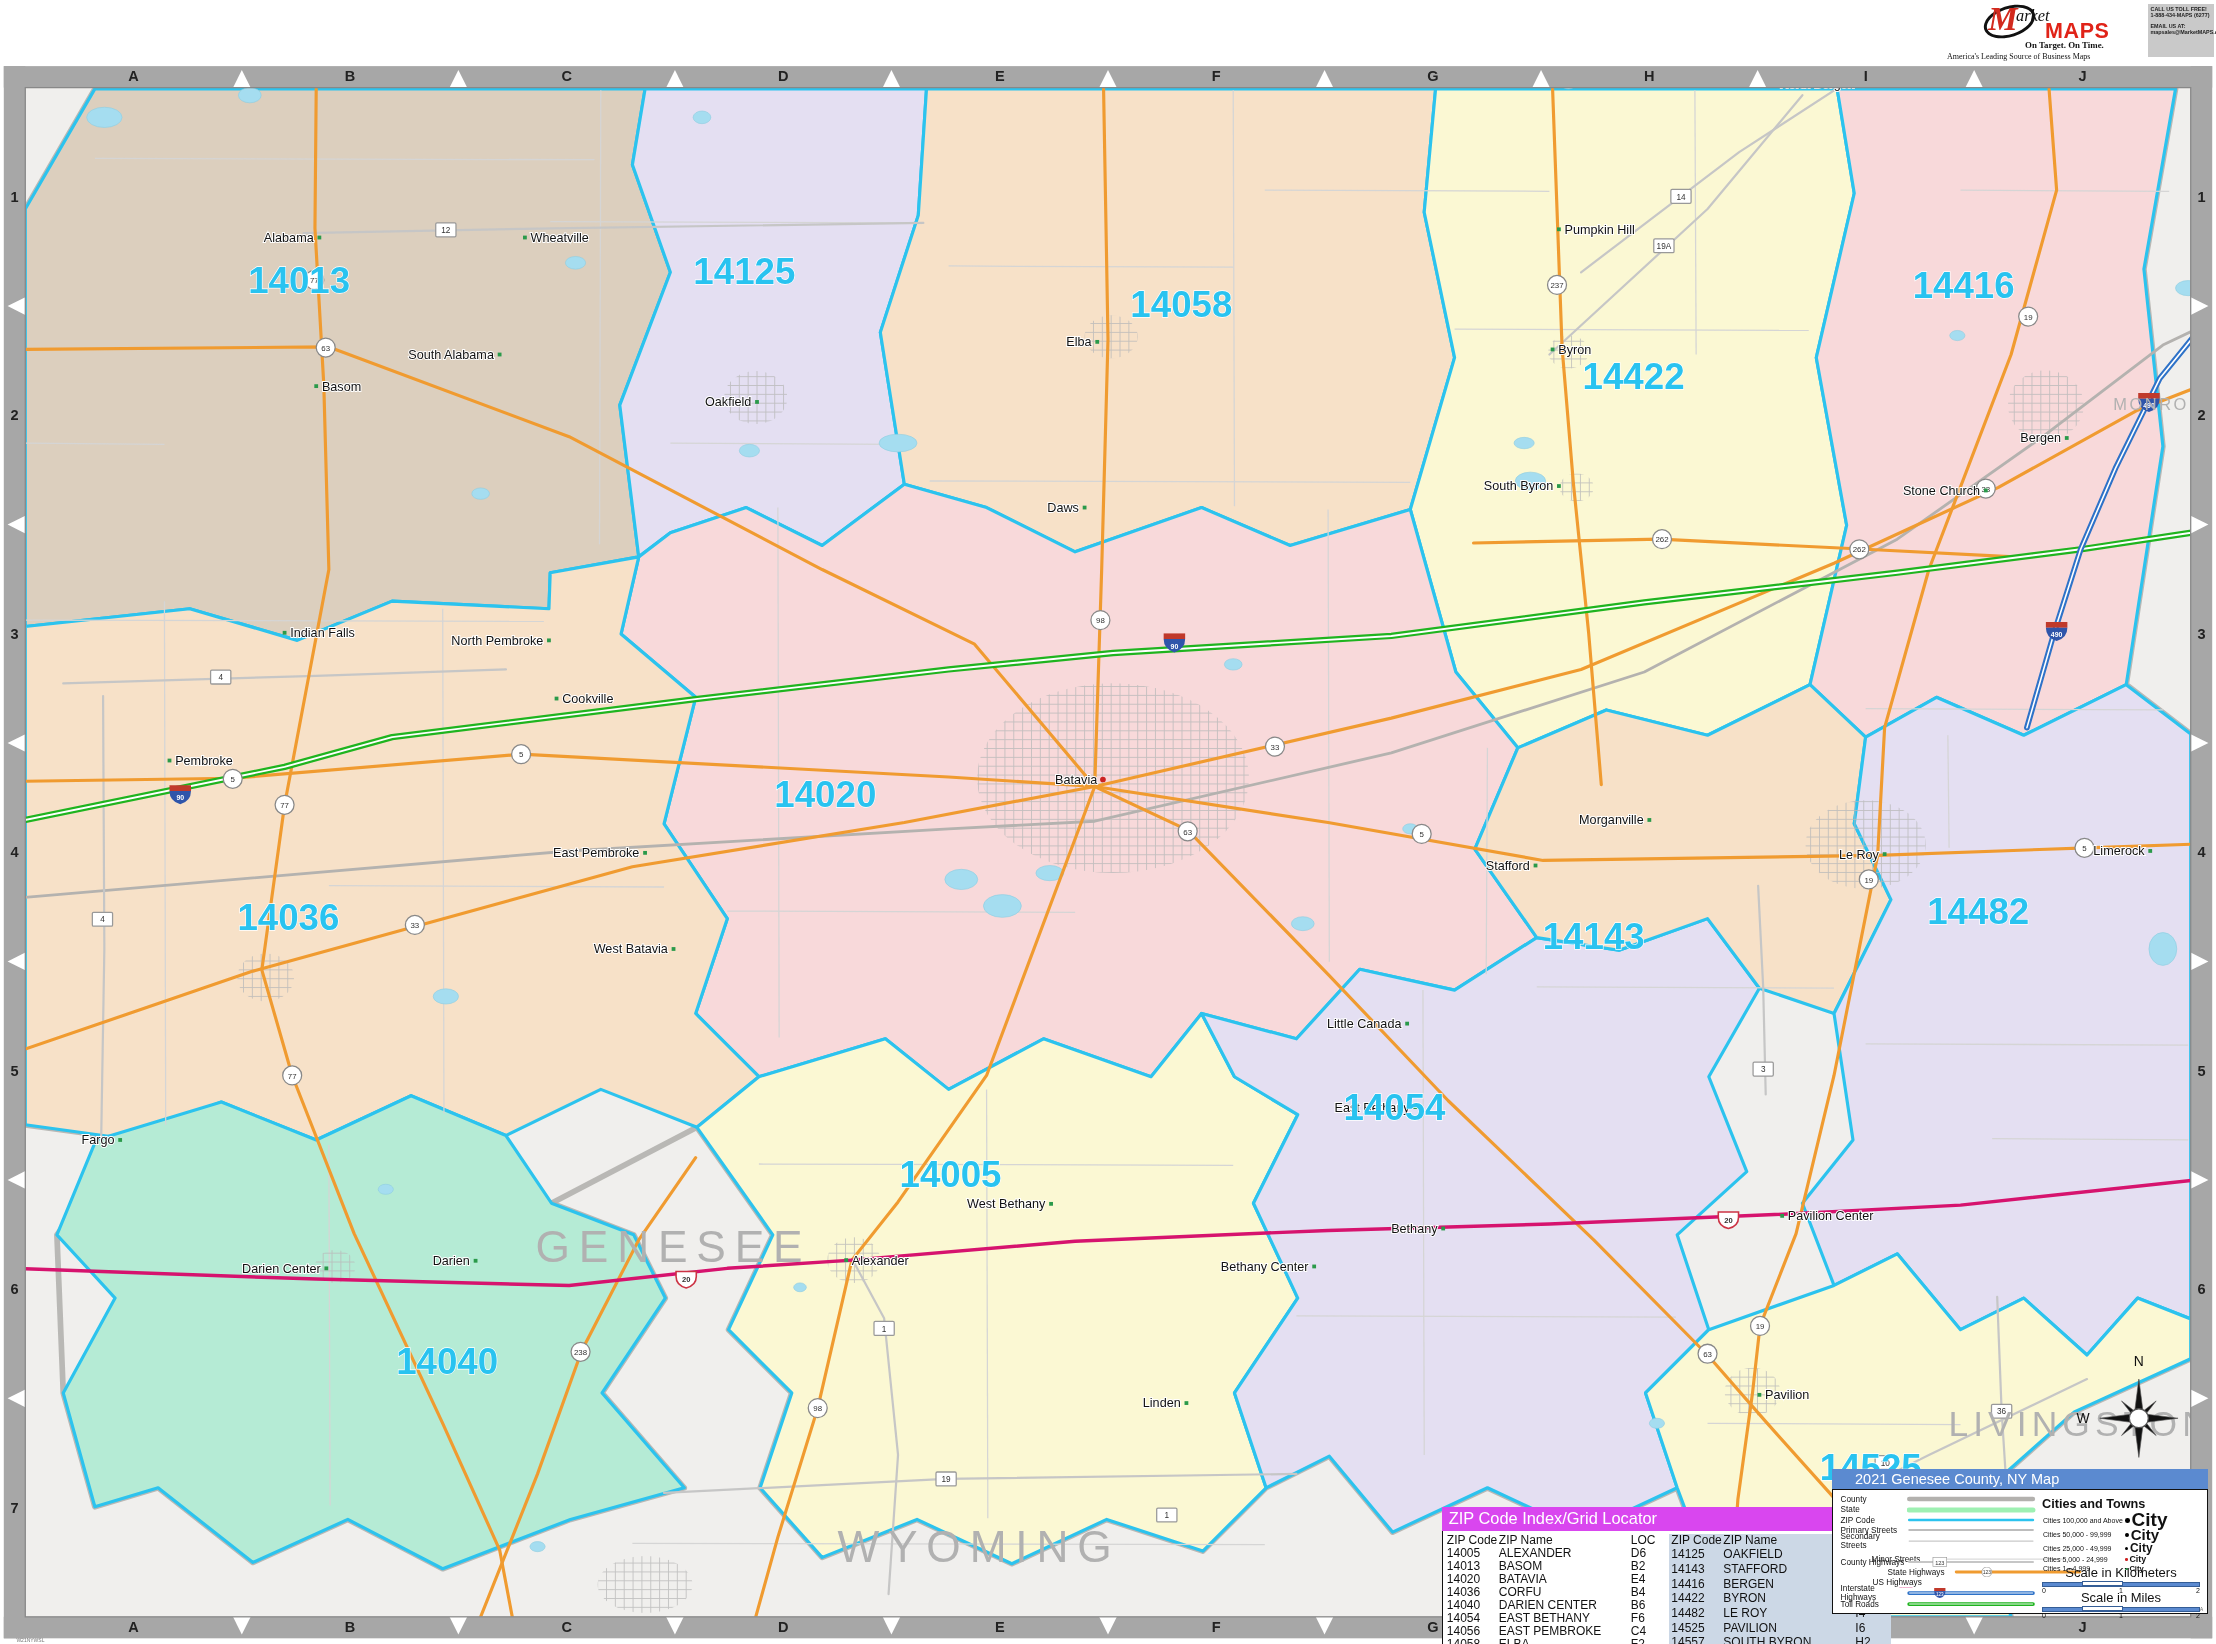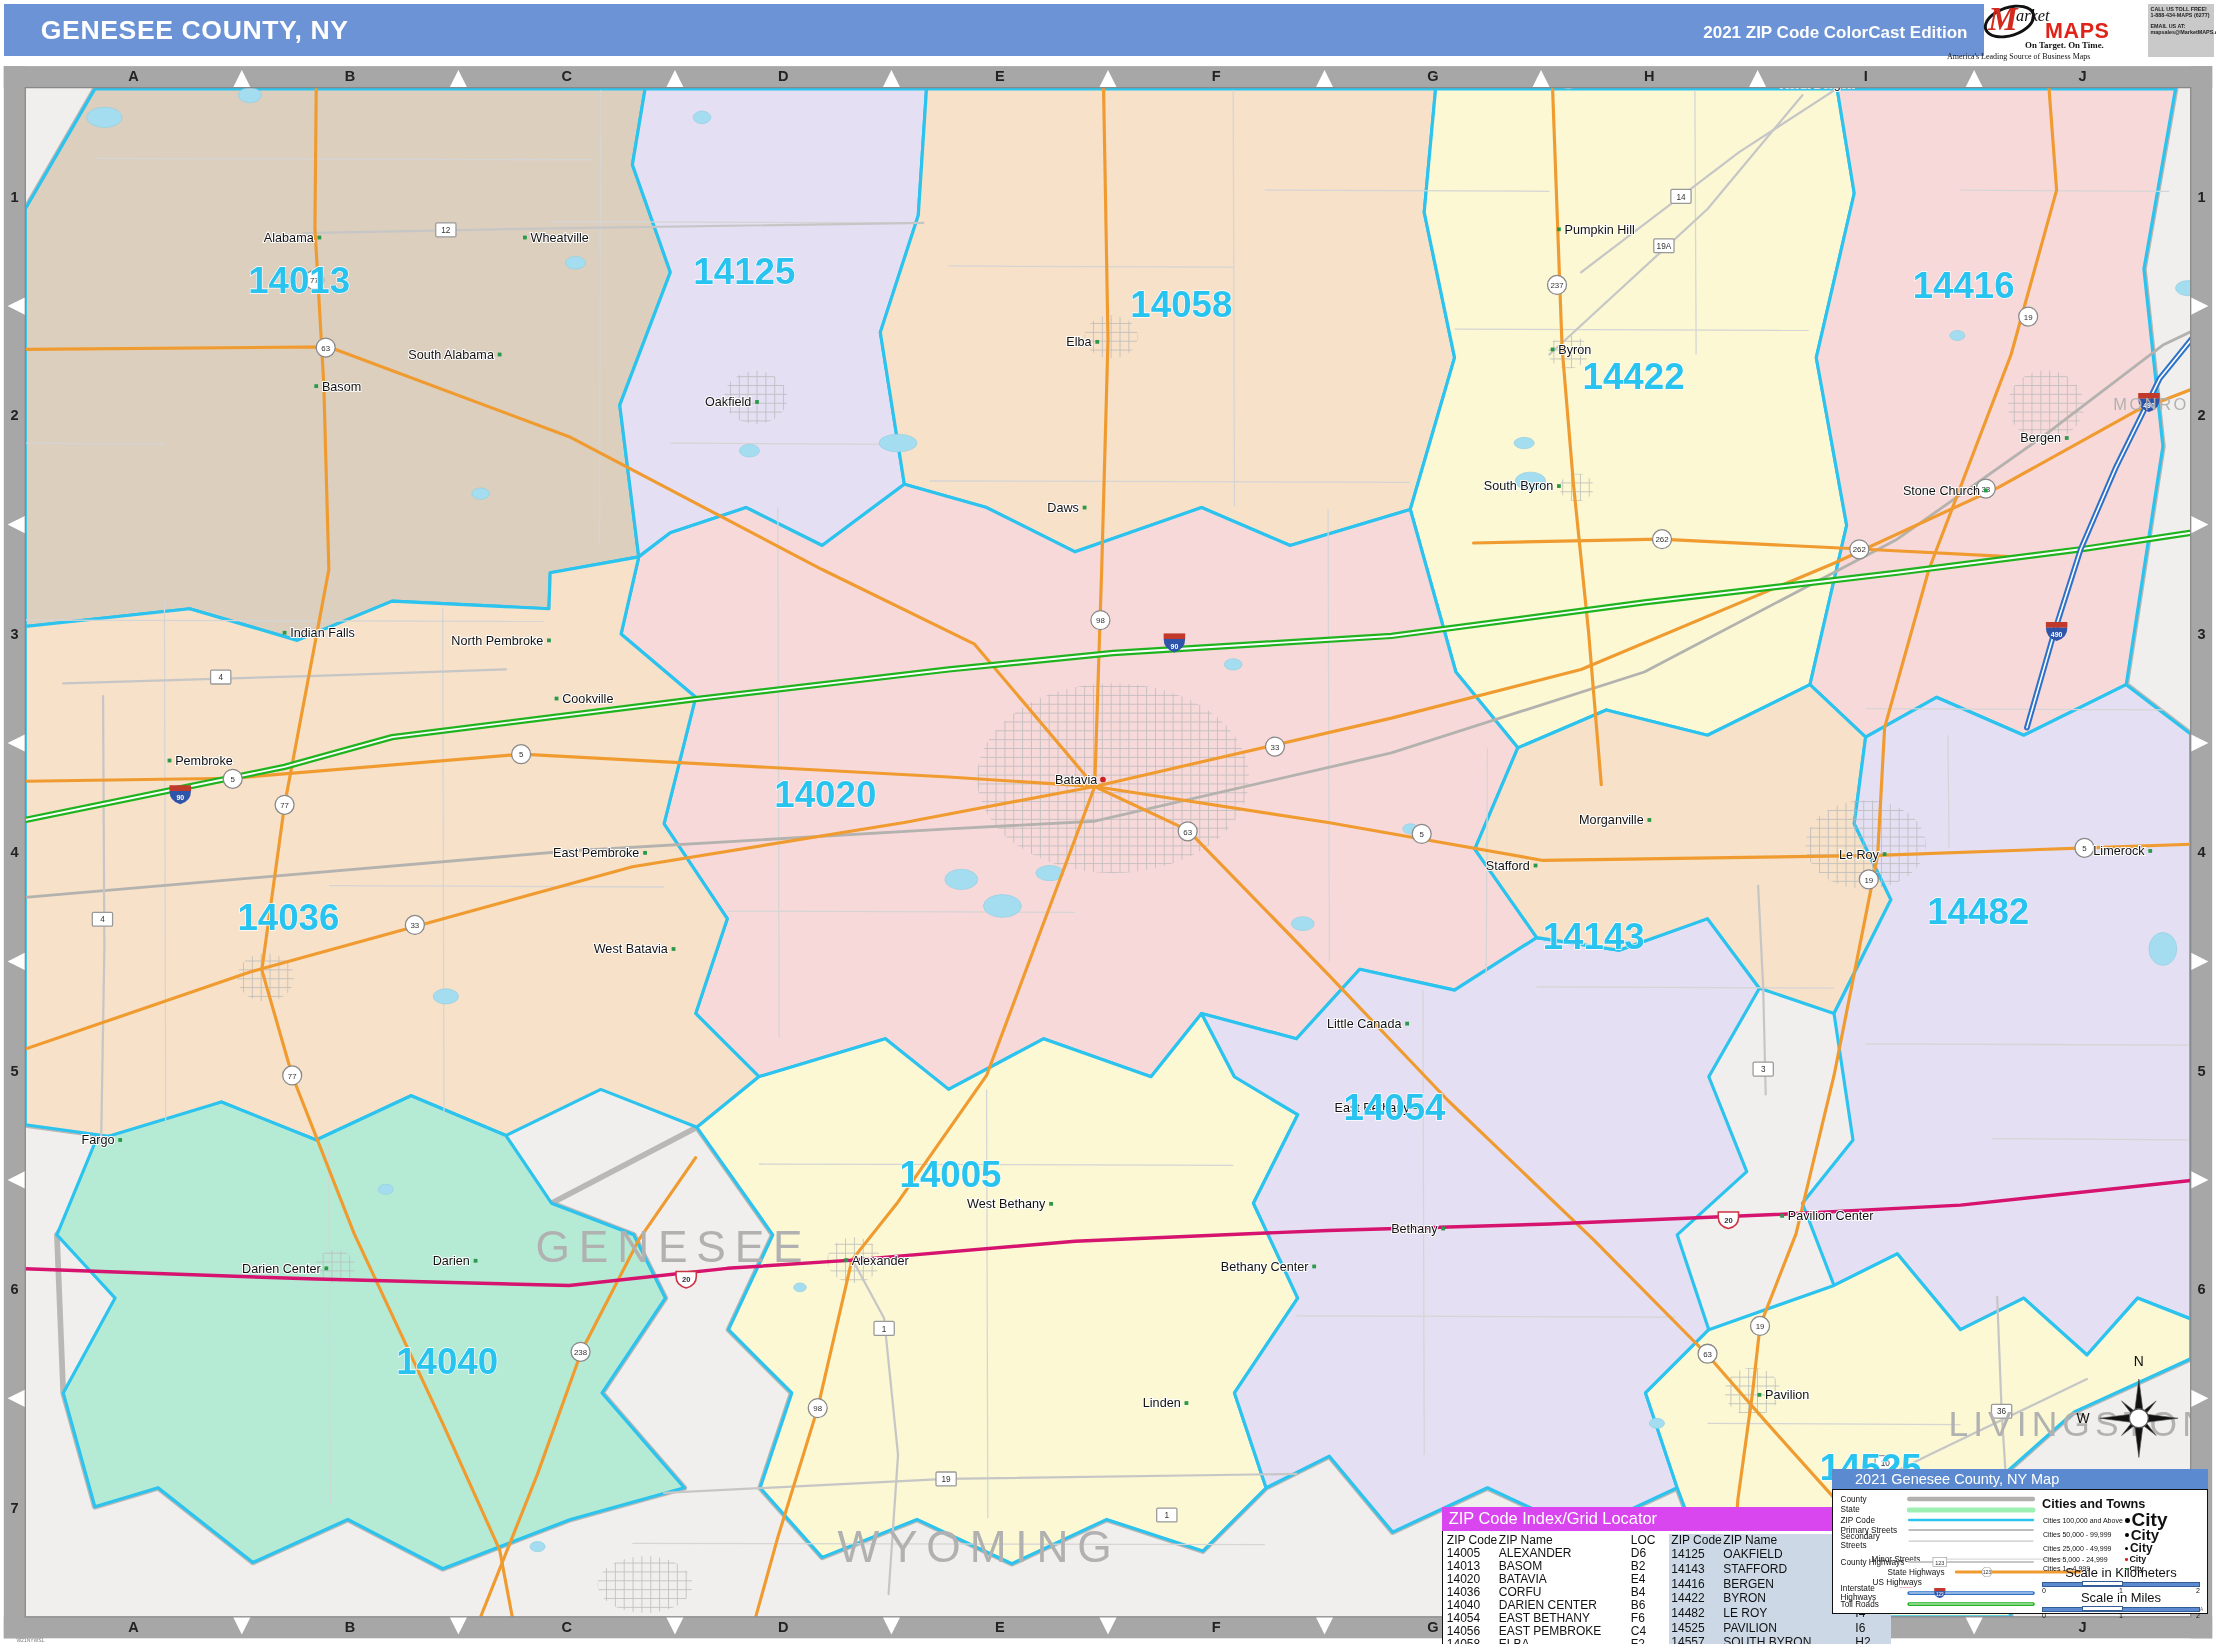--- a/index.html
+++ b/index.html
@@ -505,24 +505,20 @@
       <text x="3481" y="2045.857142857143" text-anchor="middle" font-size="23" font-weight="600" fill="#222">6</text>
       <polygon points="40,1851.1428571428573 40,1879.1428571428573 12,1865.1428571428573" fill="#fff"></polygon>
       <polygon points="3464,1851.1428571428573 3464,1879.1428571428573 3492,1865.1428571428573" fill="#fff"></polygon>
       <text x="23" y="2391.285714285714" text-anchor="middle" font-size="23" font-weight="600" fill="#222">7</text>
       <text x="3481" y="2391.285714285714" text-anchor="middle" font-size="23" font-weight="600" fill="#222">7</text>
       <polygon points="40,2196.5714285714284 40,2224.5714285714284 12,2210.5714285714284" fill="#fff"></polygon>
       <polygon points="3464,2196.5714285714284 3464,2224.5714285714284 3492,2210.5714285714284" fill="#fff"></polygon>
       <rect x="40" y="138" width="3424" height="2418" fill="none" stroke="#888" stroke-width="2"></rect>
     </svg>
 
-<div id="titlebar">
-  <div id="title">GENESEE COUNTY, NY</div>
-  <div id="edition">2021 ZIP Code ColorCast Edition</div>
-</div>
 
 <div id="logo">
   <span class="swoosh"></span>
   <span class="mbig">M</span>
   <span class="arket">arket</span>
   <span class="maps">MAPS</span>
   <span class="tag1">On Target.  On Time.</span>
   <span class="tag2">America's Leading Source of Business Maps</span>
 </div>
 <div id="contact">

